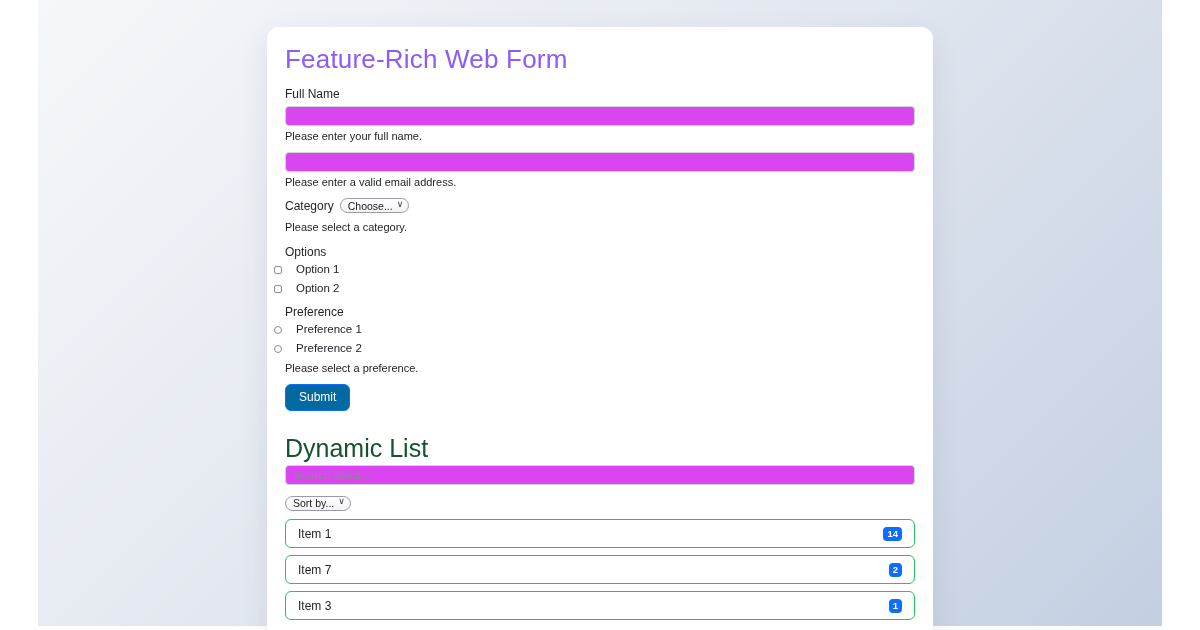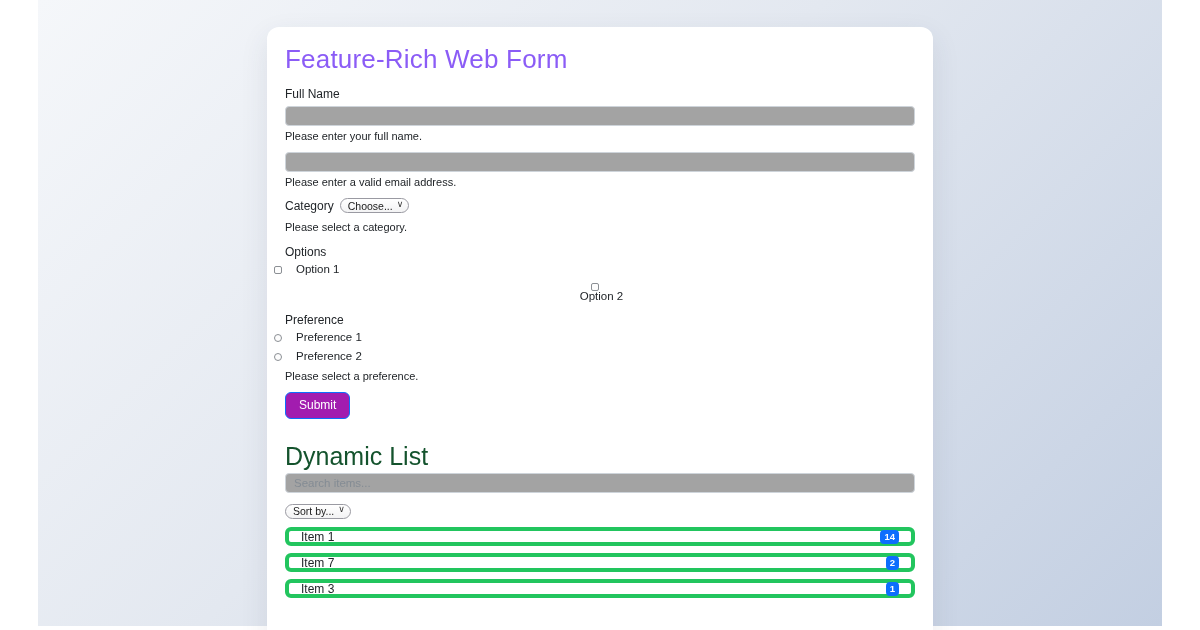--- a/index.html
+++ b/index.html
@@ -50,21 +50,21 @@
     line-height: 14px;
     color: #212529;
     margin-bottom: 5px;
   }
   input.form-control {
     display: block;
     width: 100%;
     height: 20px;
     border: 1px solid #ced4da;
     border-radius: 4px;
-    background: #a3a3a3;
+    background: #d946ef;
     font-family: inherit;
     font-size: 11.5px;
     color: #212529;
     padding: 6px 8px;
     outline: none;
   }
   input.form-control::placeholder { color: #848c94; }
   .feedback {
     font-size: 11px;
     line-height: 14px;
@@ -114,40 +114,40 @@
     font-size: 11.5px;
     line-height: 11px;
     margin-left: 14px;
     color: #212529;
   }
 
   .btn-primary {
     display: inline-block;
     margin-top: 9px;
     padding: 6px 13px;
-    background: #a21caf;
+    background: #0369a1;
     border: 1px solid #0d6efd;
     border-radius: 6px;
     color: #ffffff;
     font-family: inherit;
     font-size: 12px;
     line-height: 13px;
     cursor: pointer;
   }
 
   .search-input { margin-top: 0; }
   .sort-wrap { margin-top: 8px; margin-bottom: 8px; }
 
   .list-item {
     display: flex;
     align-items: center;
     justify-content: space-between;
-    height: 19px;
+    height: 29px;
     padding: 0 12px;
-    border: 4px solid #22c55e;
+    border: 1px solid #22c55e;
     border-radius: 6px;
     background: #fff;
     margin-bottom: 7px;
     font-size: 12px;
     color: #212529;
     cursor: pointer;
   }
   .badge {
     display: inline-block;
     min-width: 8px;
@@ -192,21 +192,21 @@
       </div>
       <div class="feedback" style="margin-top:7px;">Please select a category.</div>
     </div>
 
     <div class="group" style="margin-bottom:11px;">
       <label class="form-label check-group-label">Options</label>
       <div class="check-row">
         <span class="cb"></span>
         <span class="check-label">Option 1</span>
       </div>
-      <div class="check-row" style="margin-bottom:0;flex-direction:column;">
+      <div class="check-row" style="margin-bottom:0;">
         <span class="cb"></span>
         <span class="check-label">Option 2</span>
       </div>
     </div>
 
     <div class="group" style="margin-bottom:0;">
       <label class="form-label check-group-label">Preference</label>
       <div class="check-row">
         <span class="radio"></span>
         <span class="check-label">Preference 1</span>

